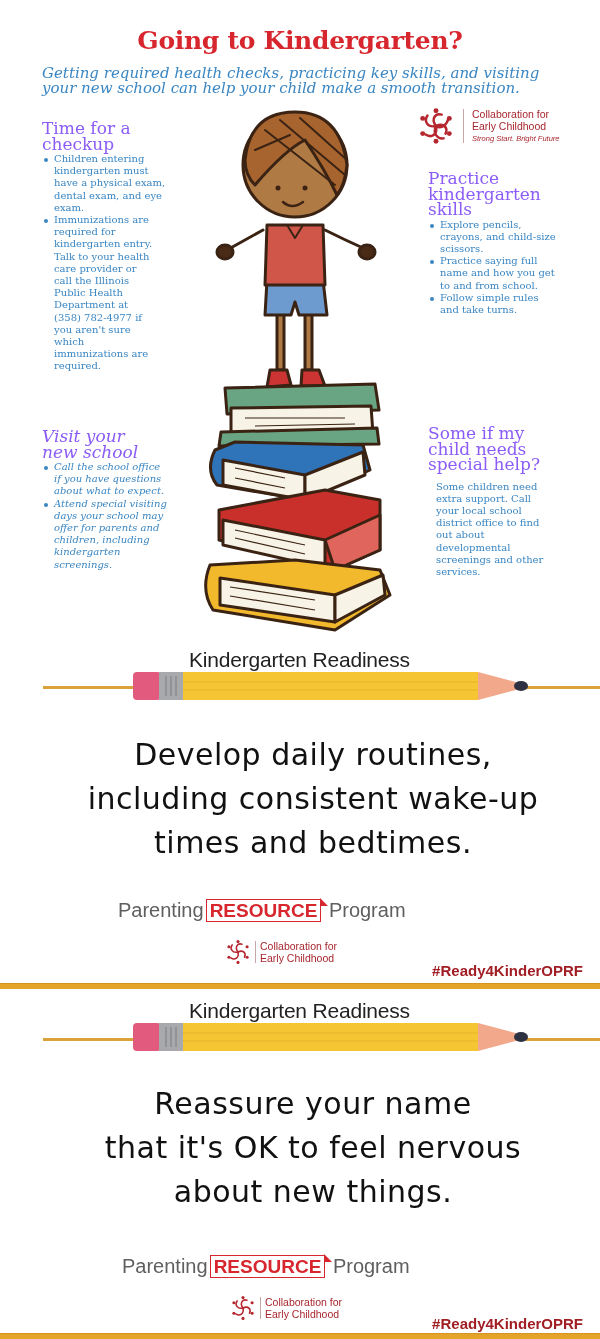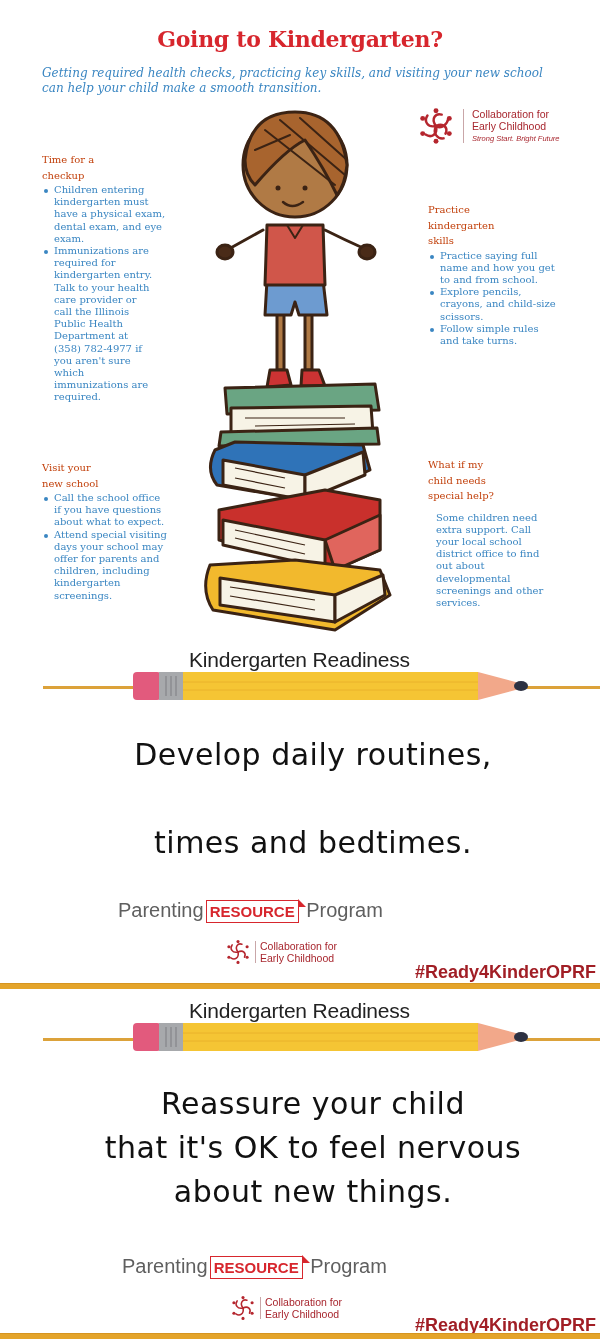--- a/index.html
+++ b/index.html
@@ -3,32 +3,32 @@
 <meta charset="utf-8">
 <style>
   * { box-sizing: border-box; margin: 0; padding: 0; }
   html, body { width: 600px; height: 1339px; background: #ffffff; overflow: hidden; }
   body { position: relative; font-family: "DejaVu Serif", serif; }
 
   
   .flyer { position: absolute; left: 0; top: 0; width: 600px; height: 640px; background: #fff; }
   .title {
     position: absolute; left: 0; top: 26px; width: 600px; text-align: center;
-    font-family: "DejaVu Serif", serif; font-weight: bold; font-size: 22px;
+    font-family: "DejaVu Serif", serif; font-weight: bold; font-size: 25px;
     color: #d7262d; letter-spacing: -0.3px;
   }
   .subtitle {
     position: absolute; left: 42px; top: 66px; width: 520px;
-    font-family: "DejaVu Serif", serif; font-style: italic; font-size: 12px;
+    font-family: "DejaVu Serif", serif; font-style: italic; font-size: 15px;
     line-height: 15px; color: #3a86c2;
   }
   .col { position: absolute; color: #3a86c2; font-size: 10px; line-height: 12.2px; }
   .col h3 {
-    font-family: "DejaVu Serif", serif; font-weight: normal; font-size: 10px;
-    line-height: 15.5px; color: #c2410c; margin-bottom: 1px; margin-top: 31px;
+    font-family: "DejaVu Serif", serif; font-weight: normal; font-size: 17px;
+    line-height: 15.5px; color: #8b5cf6; margin-bottom: 1px;
   }
   .col ul { list-style: none; }
   .col li { position: relative; padding-left: 12px; }
   .col li::before {
     content: ""; position: absolute; left: 2px; top: 5px; width: 4px; height: 4px;
     border-radius: 50%; background: #3a86c2;
   }
   .col p { margin: 8px; }
 
   .logo-top { position: absolute; left: 417px; top: 105px; width: 170px; height: 42px; }
@@ -65,57 +65,57 @@
     font-family: "DejaVu Sans", sans-serif; font-weight: normal;
     font-size: 30px; line-height: 44px; color: #111; letter-spacing: 0.5px; margin-left: 13px;
   }
   .prp {
     position: absolute; left: 118px; font-family: "Liberation Sans", sans-serif;
     font-size: 20px; color: #5f5f5f; white-space: nowrap;
   }
   .prp .res {
     display: inline-block; position: relative; color: #d7262d; font-weight: bold;
     border: 1.5px solid #d7262d; padding: 0 3px; margin: 0 2px; line-height: 21px;
-    font-size: 15px;
+    font-size: 19px;
   }
   .prp .res::after {
     content: ""; position: absolute; right: -8px; top: -2px; width: 0; height: 0;
     border-left: 8px solid #d7262d; border-top: 8px solid transparent;
   }
   .logo-small { position: absolute; left: 225px; width: 140px; height: 30px; }
   .logo-small .mark { position: absolute; left: 0; top: 0; width: 26px; height: 26px; }
   .logo-small .divider { position: absolute; left: 30px; top: 2px; width: 1px; height: 22px; background: #c9a6a8; }
   .logo-small .name {
     position: absolute; left: 35px; top: 1px; font-family: "Liberation Sans", sans-serif;
     font-size: 10.5px; line-height: 12px; color: #a8272f;
   }
   .hashtag {
-    position: absolute; right: 4px; font-family: "Liberation Sans", sans-serif;
-    font-weight: bold; font-size: 18px; color: #a11e25;
+    position: absolute; right: 17px; font-family: "Liberation Sans", sans-serif;
+    font-weight: bold; font-size: 15px; color: #a11e25;
   }
 </style>
 </head>
 <body>
 
 <section class="flyer">
   <h1 class="title">Going to Kindergarten?</h1>
   <p class="subtitle">Getting required health checks, practicing key skills, and visiting your new school can help your child make a smooth transition.</p>
 
   <div class="col" style="left:42px; top:121px; width:128px;">
     <h3>
       <span>Time for a</span><br>
       <span>checkup</span>
     </h3>
     <ul>
       <li>Children entering kindergarten must have a physical exam, dental exam, and eye exam.</li>
       <li style="width:112px;">Immunizations are required for kindergarten entry. Talk to your health care provider or call the Illinois Public Health Department at (358) 782-4977 if you aren't sure which immunizations are required.</li>
     </ul>
   </div>
 
-  <div class="col" style="left:42px; top:429px; width:128px;">
+  <div class="col" style="left:42px; top:429px; width:128px;font-style:italic;">
     <h3>
       <span>Visit your</span><br>
       <span>new school</span>
     </h3>
     <ul>
       <li>Call the school office if you have questions about what to expect.</li>
       <li>Attend special visiting days your school may offer for parents and children, including kindergarten screenings.</li>
     </ul>
   </div>
 
@@ -146,29 +146,29 @@
     <div class="tag">Strong Start. Bright Future</div>
   </div>
 
   <div class="col" style="left:428px; top:171px; width:128px;">
     <h3>
       <span>Practice</span><br>
       <span>kindergarten</span><br>
       <span>skills</span>
     </h3>
     <ul>
+      <li>Explore pencils, crayons, and child-size scissors.</li>
       <li>Practice saying full name and how you get to and from school.</li>
-      <li>Explore pencils, crayons, and child-size scissors.</li>
       <li>Follow simple rules and take turns.</li>
     </ul>
   </div>
 
   <div class="col" style="left:428px; top:426px; width:128px;">
     <h3>
-      <span>What if my</span><br>
+      <span>Some if my</span><br>
       <span>child needs</span><br>
       <span>special help?</span>
     </h3>
     <p>Some children need extra support. Call your local school district office to find out about developmental screenings and other services.</p>
   </div>
 
   <svg class="illustration" viewBox="0 0 215 545">
     <g stroke="#3b2314" stroke-width="3" stroke-linejoin="round" stroke-linecap="round">
 
       <path d="M68 140 Q 50 150 32 160" fill="none"></path>
@@ -236,21 +236,21 @@
       <rect x="50" y="0" width="295" height="28" fill="#f5c534"></rect>
       <line x1="50" y1="10" x2="345" y2="10" stroke="#eab22a" stroke-width="1"></line>
       <line x1="50" y1="18" x2="345" y2="18" stroke="#eab22a" stroke-width="1"></line>
       <path d="M345 0 L 390 12 L 390 16 L 345 28 Z" fill="#f2a88a"></path>
       <ellipse cx="388" cy="14" rx="7" ry="5" fill="#2d3142"></ellipse>
     </svg>
     <div class="readiness" style="top:4px;">Kindergarten Readiness</div>
   </div>
   <div class="quote" style="top:93px;">
     <span>Develop daily routines,</span><br>
-    <br>
+    <span>including consistent wake-up</span><br>
     <span>times and bedtimes.</span>
   </div>
   <div class="prp" style="top:259px;">
     <span>Parenting</span><span class="res">RESOURCE</span>&nbsp;<span>Program</span>
   </div>
   <div class="logo-small" style="top:299px;">
     <svg class="mark" viewBox="0 0 40 40">
       <g fill="none" stroke="#b5262e" stroke-width="2.4" stroke-linecap="round">
         <path d="M20 20 C 14 12, 20 6, 26 8"></path>
           <path d="M20 20 C 28 16, 33 22, 30 28"></path>
@@ -287,21 +287,21 @@
       <line x1="43" y1="4" x2="43" y2="24" stroke="#8b8d90" stroke-width="1.5"></line>
       <rect x="50" y="0" width="295" height="28" fill="#f5c534"></rect>
       <line x1="50" y1="10" x2="345" y2="10" stroke="#eab22a" stroke-width="1"></line>
       <line x1="50" y1="18" x2="345" y2="18" stroke="#eab22a" stroke-width="1"></line>
       <path d="M345 0 L 390 12 L 390 16 L 345 28 Z" fill="#f2a88a"></path>
       <ellipse cx="388" cy="14" rx="7" ry="5" fill="#2d3142"></ellipse>
     </svg>
     <div class="readiness" style="top:4px;">Kindergarten Readiness</div>
   </div>
   <div class="quote" style="top:87px;">
-    <span>Reassure your child</span><br>
+    <span>Reassure your name</span><br>
     <span>that it's OK to feel nervous</span><br>
     <span>about new things.</span>
   </div>
   <div class="prp" style="top:260px; left:122px;">
     <span>Parenting</span><span class="res">RESOURCE</span>&nbsp;<span>Program</span>
   </div>
   <div class="logo-small" style="top:300px; left:230px;">
     <svg class="mark" viewBox="0 0 40 40">
       <g fill="none" stroke="#b5262e" stroke-width="2.4" stroke-linecap="round">
         <path d="M20 20 C 14 12, 20 6, 26 8"></path>

